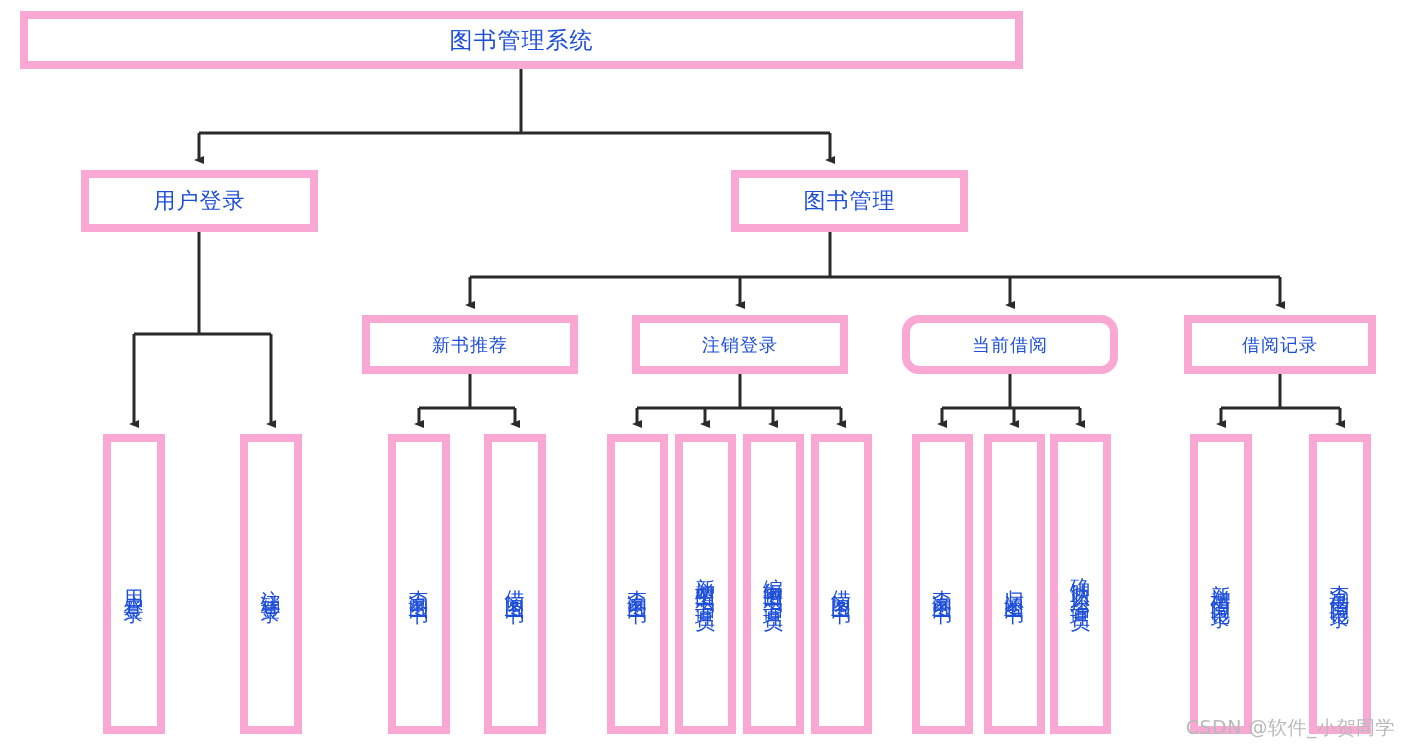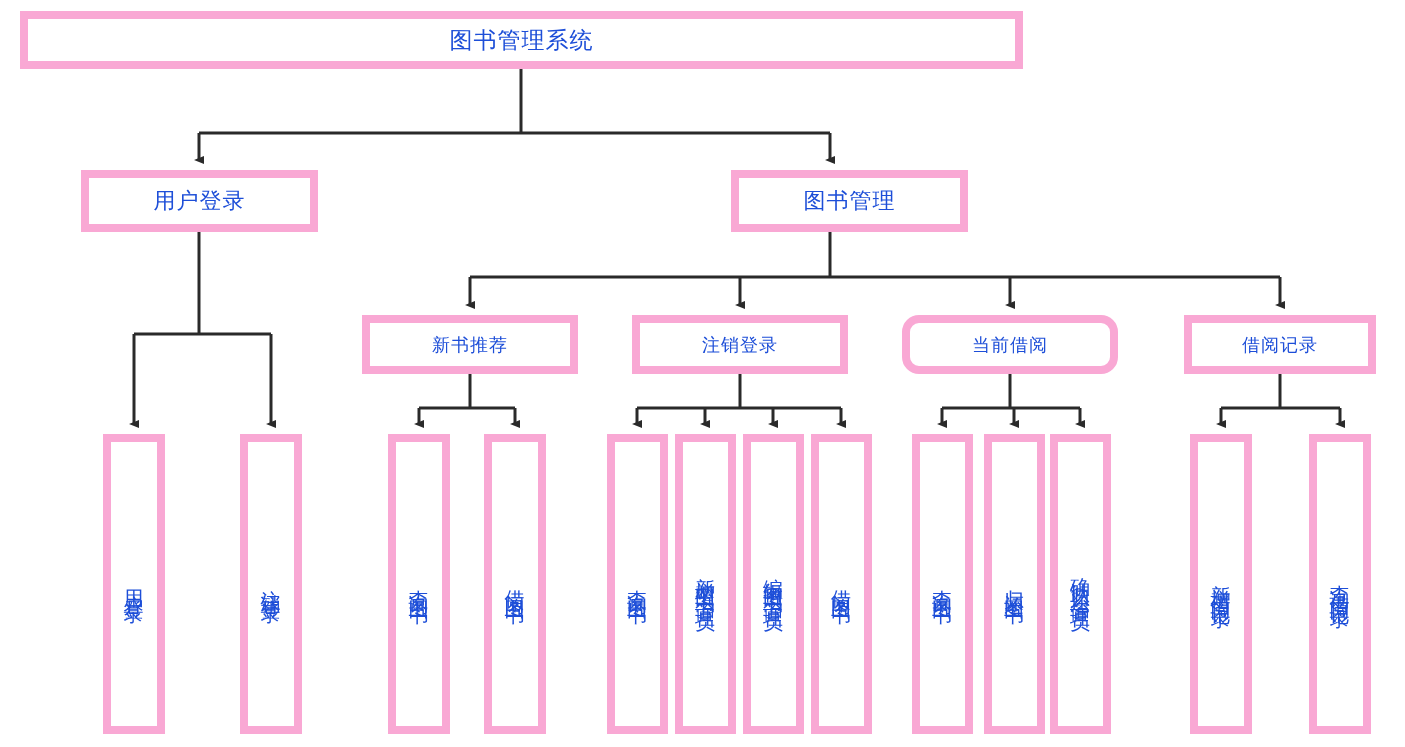--- a/index.html
+++ b/index.html
@@ -182,13 +182,14 @@
         <span class="vtext">确认归还（管理员）</span>
       </div>
       <div class="node leaf" style="left: 1190px; top: 434px; width: 62px; height: 300px;">
         <span class="vtext">新增借阅记录</span>
       </div>
       <div class="node leaf" style="left: 1309px; top: 434px; width: 62px; height: 300px;">
         <span class="vtext">查询借阅记录</span>
       </div>
     </div>
 
+  <div id="watermark">CSDN @软件_小贺同学</div>
 </div>
 
 </body></html>

